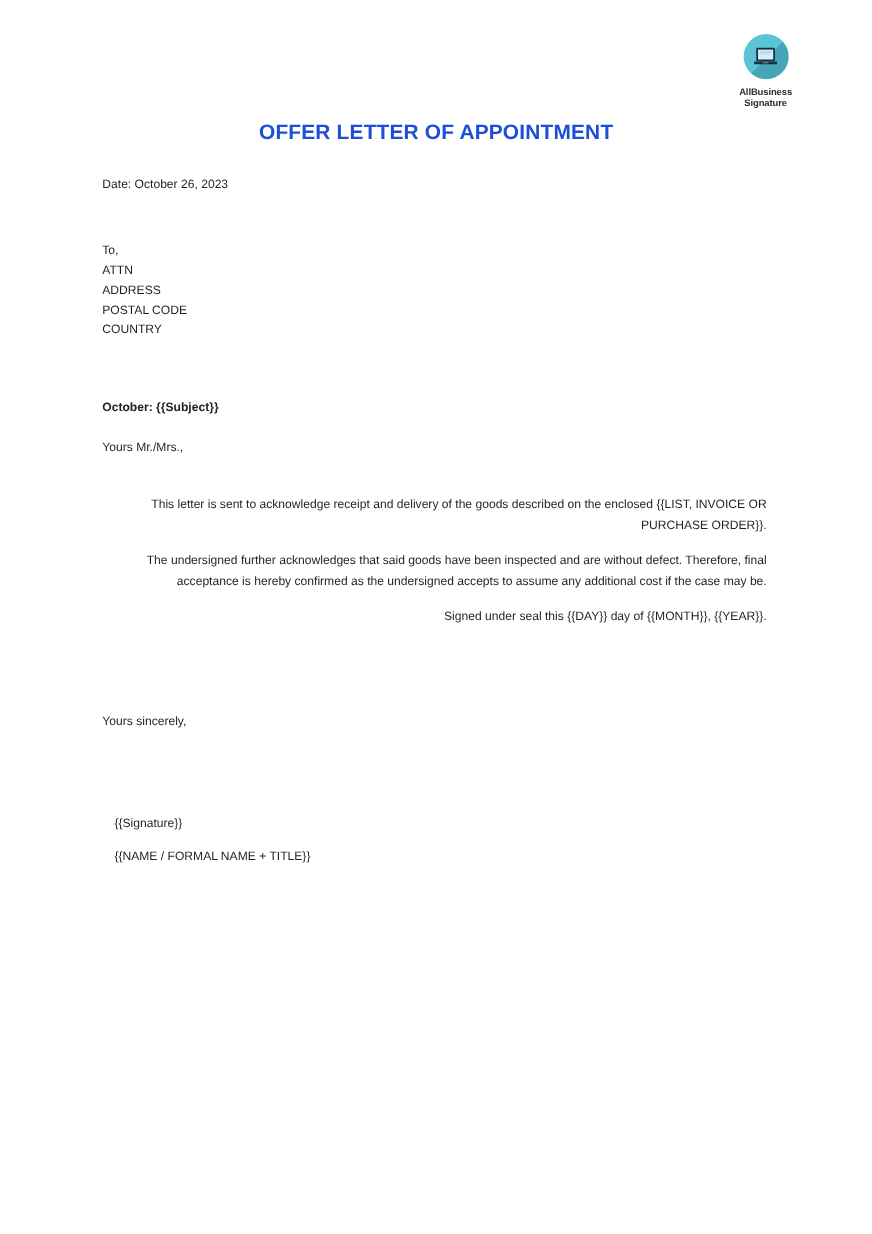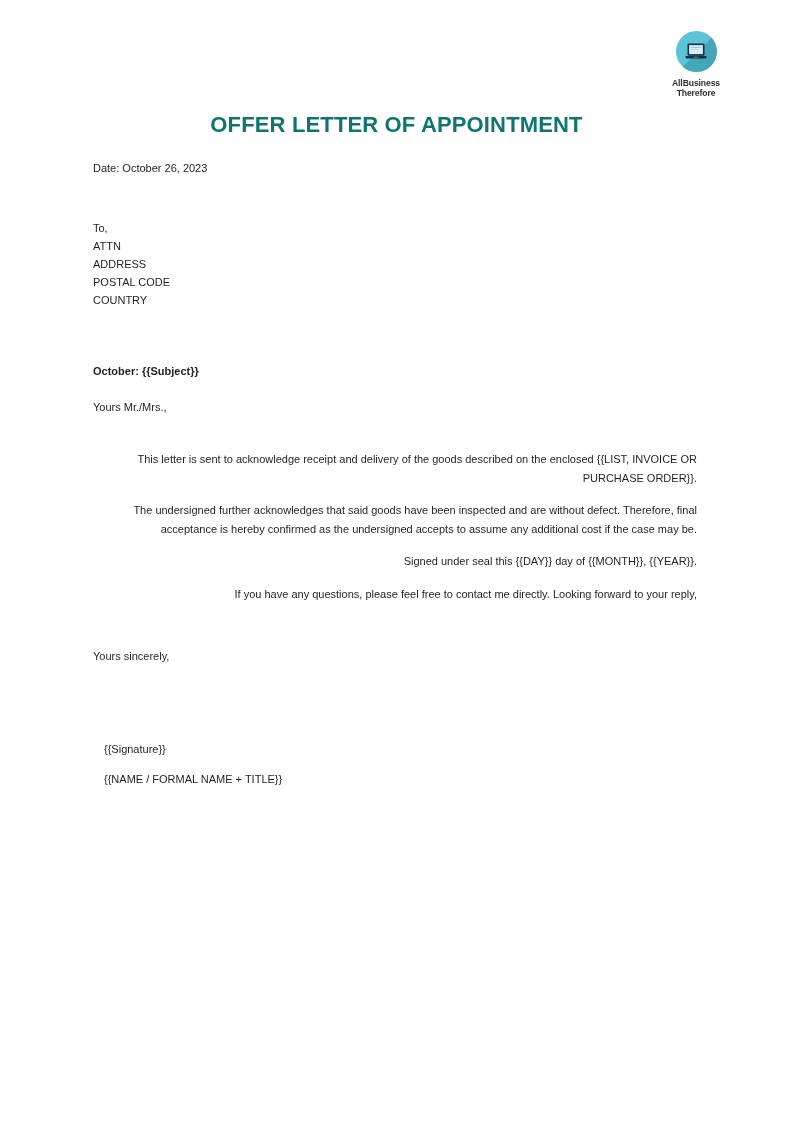--- a/index.html
+++ b/index.html
@@ -65,24 +65,24 @@
     letter-spacing: -0.1px;
   }
 
   
   .doc-title {
     position: absolute;
     top: 97px;
     left: 0;
     width: 793px;
     text-align: center;
-    font-size: 22px;
+    font-size: 19px;
     font-weight: bold;
     letter-spacing: 0.15px;
-    color: #0f766e;
+    color: #1d4ed8;
   }
 
   
   .body-area {
     position: absolute;
     left: 93px;
     top: 159px;
     width: 604px;
     font-size: 11px;
     line-height: 18px;
@@ -159,21 +159,21 @@
         <rect x="2.5" y="1" width="17" height="12.2" rx="1.1" fill="#15304a"></rect>
         <rect x="4.1" y="2.6" width="13.8" height="9" fill="#d9eef5"></rect>
         <rect x="5.6" y="4.3" width="10.8" height="1.1" fill="#9cc9dd"></rect>
         <rect x="5.6" y="6.3" width="8.4" height="0.9" fill="#b7d9e8"></rect>
         <rect x="0.4" y="13.4" width="21.2" height="2.5" rx="1.1" fill="#15304a"></rect>
         <rect x="8.4" y="14.2" width="5.2" height="0.9" rx="0.45" fill="#7b93a4"></rect>
       </svg>
     </div>
     <div class="logo-text">
       <div>AllBusiness</div>
-      <div>Therefore</div>
+      <div>Signature</div>
     </div>
   </div>
 
   <h1 class="doc-title">OFFER LETTER OF APPOINTMENT</h1>
 
   <div class="body-area">
 
     <p class="date-line">Date: October 26, 2023</p>
 
     <ul class="address-block">
@@ -185,21 +185,20 @@
     </ul>
 
     <p class="subject-line">October: {{Subject}}</p>
 
     <p class="salutation">Yours Mr./Mrs.,</p>
 
     <div class="paragraphs">
       <p>This letter is sent to acknowledge receipt and delivery of the goods described on the enclosed {{LIST, INVOICE OR PURCHASE ORDER}}.</p>
       <p>The undersigned further acknowledges that said goods have been inspected and are without defect. Therefore, final acceptance is hereby confirmed as the undersigned accepts to assume any additional cost if the case may be.</p>
       <p>Signed under seal this {{DAY}} day of {{MONTH}}, {{YEAR}}.</p>
-      <p>If you have any questions, please feel free to contact me directly. Looking forward to your reply,</p>
     </div>
 
     <p class="closing">Yours sincerely,</p>
 
     <ul class="signature-block">
       <li>{{Signature}}</li>
       <li>{{NAME / FORMAL NAME + TITLE}}</li>
     </ul>
 
   </div>

